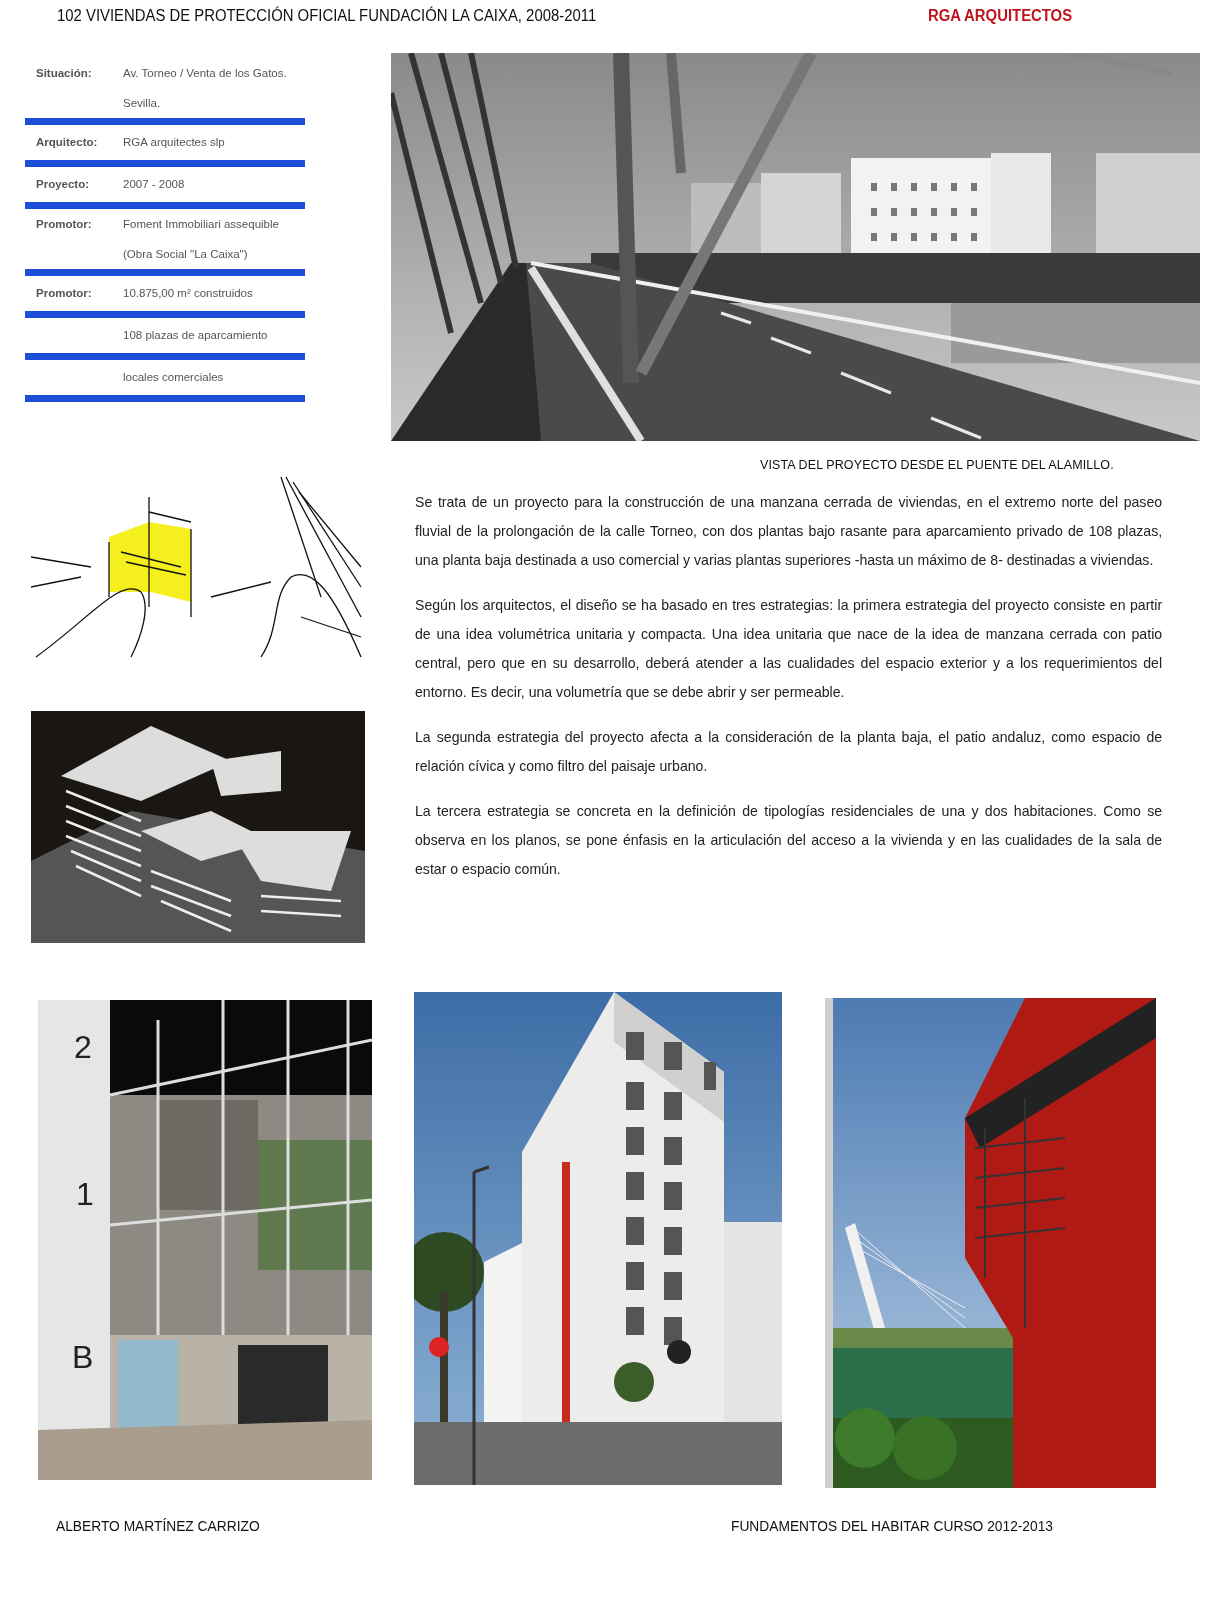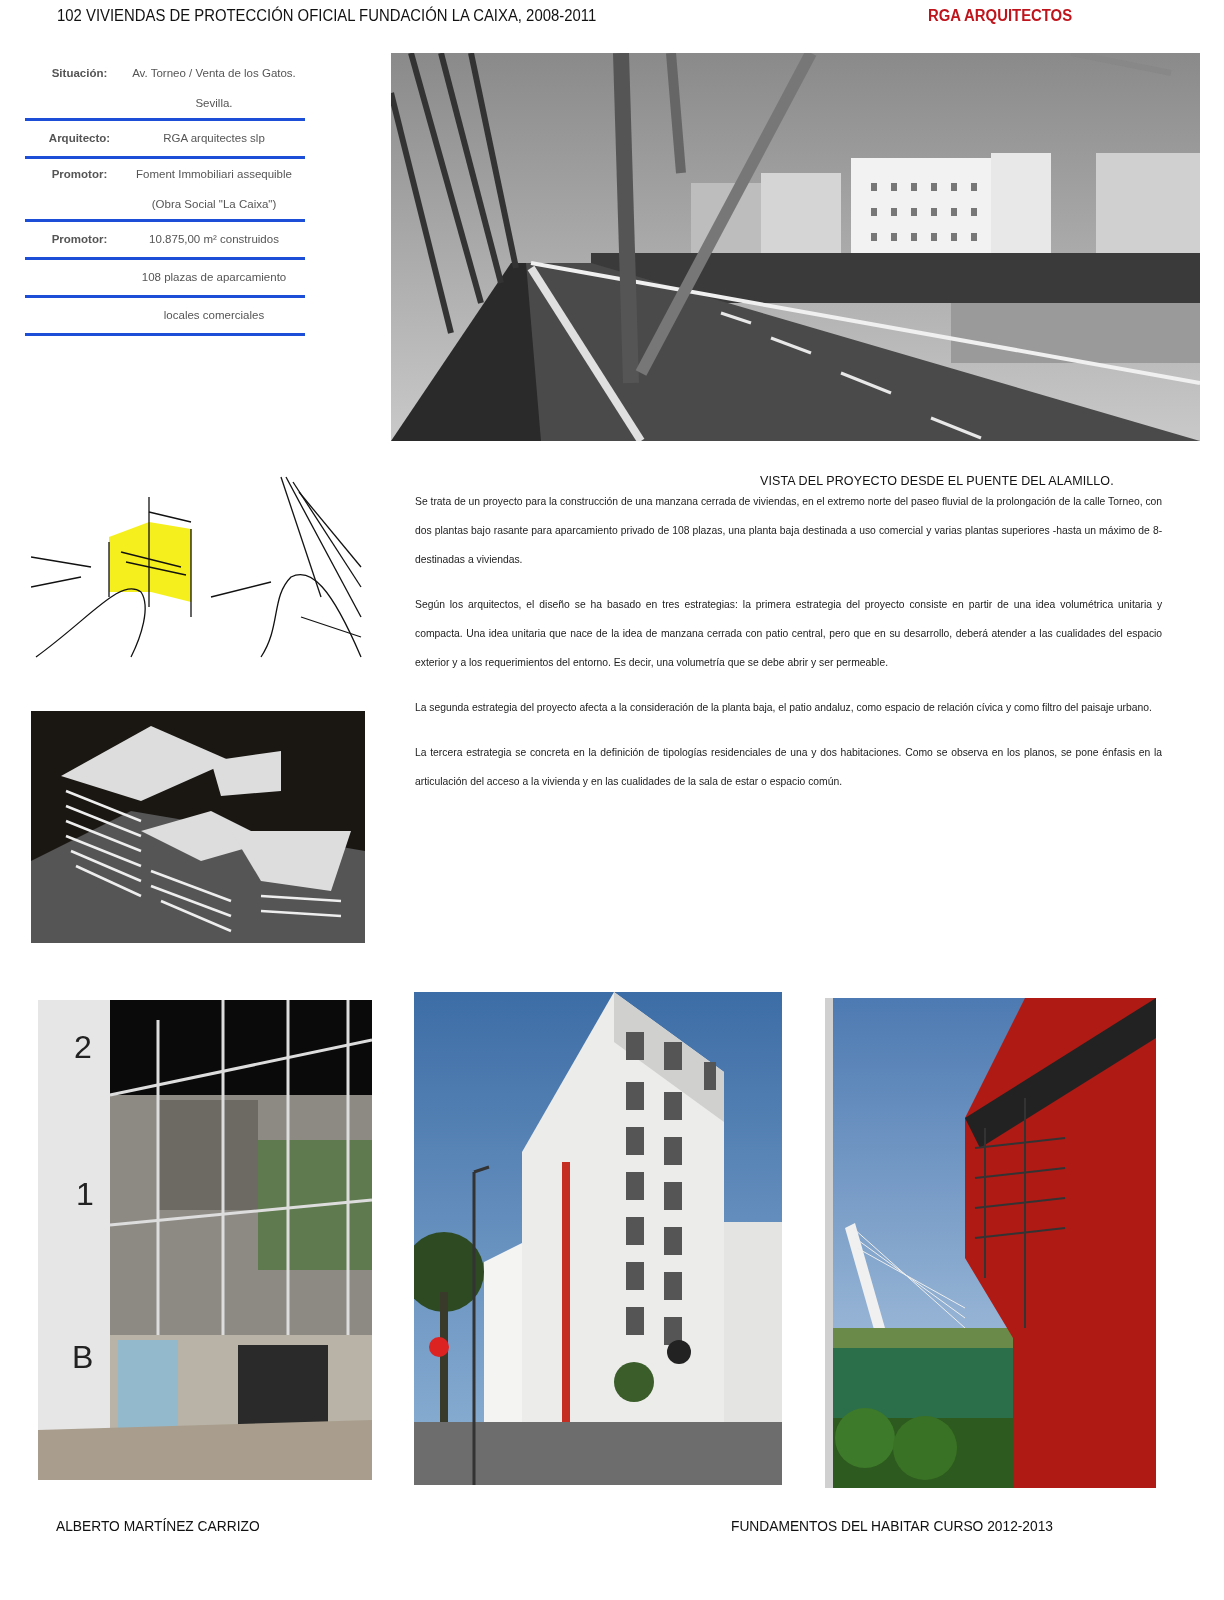--- a/index.html
+++ b/index.html
@@ -2,31 +2,31 @@
 <html><head>
 <meta charset="utf-8">
 <style>
   html, body { margin:0; padding:0; background:#ffffff; }
   body { width:1224px; height:1600px; position:relative; overflow:hidden; font-family:"Liberation Sans", sans-serif; color:#111; }
   .abs { position:absolute; }
   .header-title { left:57px; top:7px; font-size:16px; letter-spacing:0px; color:#111; transform:scaleX(0.93); transform-origin:left top; }
   .header-brand { left:928px; top:7px; font-size:16px; font-weight:bold; color:#c0141c; transform:scaleX(0.93); transform-origin:left top; }
 
   .info-table { left:25px; top:58px; width:280px; font-family:"Liberation Sans", sans-serif; }
-  .info-row { display:flex; border-bottom:3px solid #1d4ed8;text-align:center; }
+  .info-row { display:flex; border-bottom:7px solid #1d4ed8; }
   .info-label { width:87px; padding-left:11px; font-size:11.5px; font-weight:bold; color:#555; line-height:30px; }
   .info-values { flex:1; }
   .info-value { font-size:11.5px; color:#555; line-height:30px; white-space:nowrap; }
   .info-row.single .info-label, .info-row.single .info-value { line-height:35px; }
 
   .photo { position:absolute; overflow:hidden; }
 
-  .caption { left:760px; top:474px; font-size:12.5px; color:#111; letter-spacing:0.1px; }
-
-  .body-text { left:415px; top:487px; width:747px; font-family:"Liberation Sans", sans-serif; font-size:11px; line-height:29px; color:#222; text-align:justify; }
+  .caption { left:760px; top:458px; font-size:12.5px; color:#111; letter-spacing:0.1px; }
+
+  .body-text { left:415px; top:487px; width:747px; font-family:"Liberation Sans", sans-serif; font-size:15px; line-height:29px; color:#222; text-align:justify; }
   .body-text p { margin:0 0 16px 0; transform:scaleX(0.94); transform-origin:left top; width:106.4%; }
 
   .footer-left { left:56px; top:1518px; font-size:14.5px; color:#111; transform:scaleX(0.95); transform-origin:left top; }
   .footer-right { left:731px; top:1518px; font-size:14.5px; color:#111; transform:scaleX(0.95); transform-origin:left top; }
 </style>
 </head>
 <body>
 
 <div class="abs header-title">102 VIVIENDAS DE PROTECCIÓN OFICIAL FUNDACIÓN LA CAIXA, 2008-2011</div>
 <div class="abs header-brand">RGA ARQUITECTOS</div>
@@ -36,20 +36,26 @@
     <div class="info-label">Situación:</div>
     <div class="info-values">
       <div class="info-value">Av. Torneo / Venta de los Gatos.</div>
       <div class="info-value">Sevilla.</div>
     </div>
   </div>
   <div class="info-row single">
     <div class="info-label">Arquitecto:</div>
     <div class="info-values">
         <div class="info-value">RGA arquitectes slp</div>
+      </div>
+  </div>
+  <div class="info-row single">
+    <div class="info-label">Proyecto:</div>
+    <div class="info-values">
+        <div class="info-value">2007 - 2008</div>
       </div>
   </div>
   <div class="info-row">
     <div class="info-label">Promotor:</div>
     <div class="info-values">
       <div class="info-value">Foment Immobiliari assequible</div>
       <div class="info-value">(Obra Social "La Caixa")</div>
     </div>
   </div>
   <div class="info-row single">

